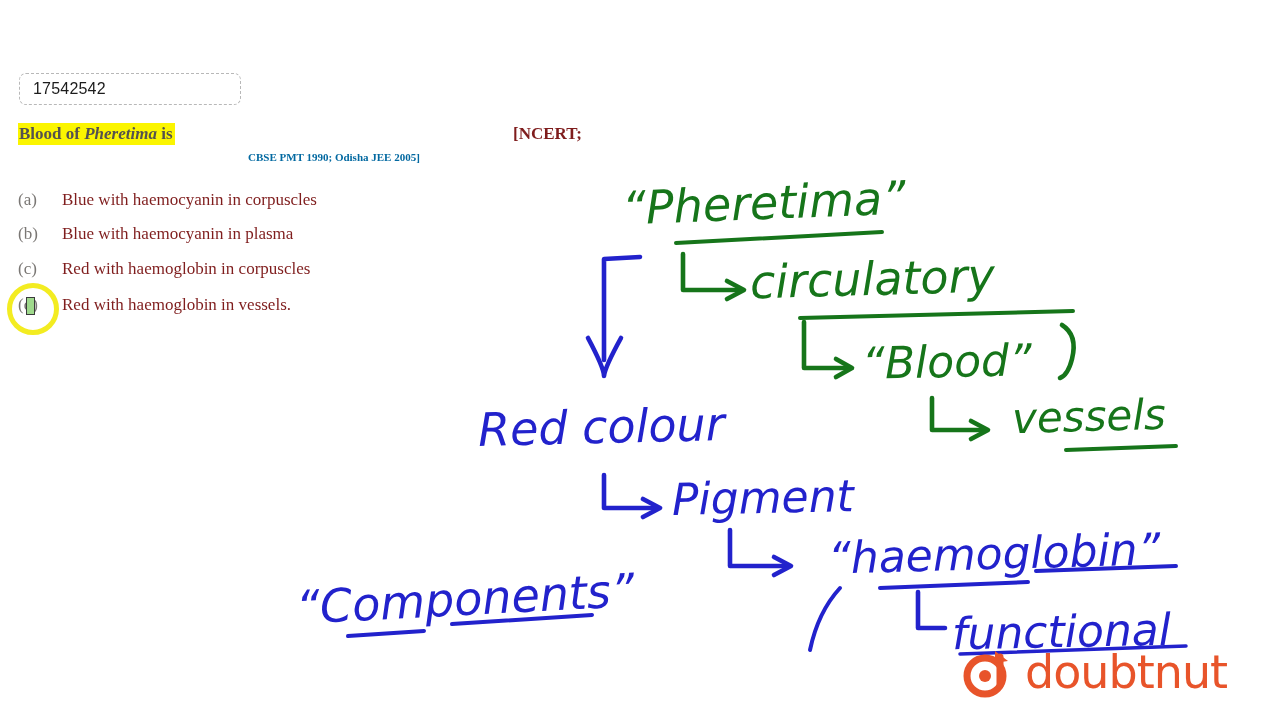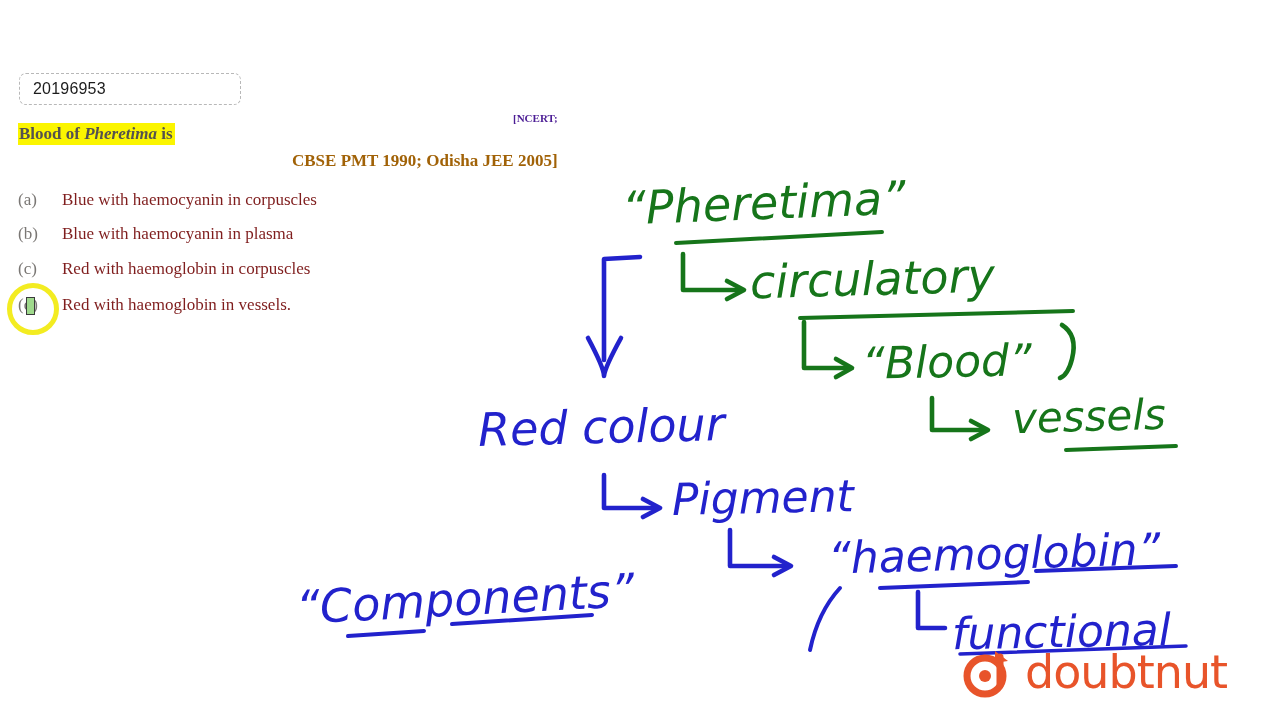--- a/index.html
+++ b/index.html
@@ -52,37 +52,36 @@
   #question-line .hl {
     background: #fbf500;
     padding: 1px 2px 2px 1px;
     text-align: right;
   }
   #question-line .sp-italic { font-style: italic; }
 
   #src-line1 {
     position: absolute;
     left: 513px;
-    top: 112px;
+    top: 124px;
+    font-family: "Liberation Serif", serif;
+    font-size: 17px;
+    font-weight: 700;
+    color: #7f1d1d;
+    white-space: nowrap;
+  }
+  #src-line2 {
+    position: absolute;
+    left: 248px;
+    top: 151px;
     font-family: "Liberation Serif", serif;
     font-size: 11px;
     font-weight: 700;
-    color: #4c1d95;
-    white-space: nowrap;
-  }
-  #src-line2 {
-    position: absolute;
-    left: 248px;
-    top: 151px;
-    font-family: "Liberation Serif", serif;
-    font-size: 17px;
-    font-weight: 700;
-    color: #a16207;
-    white-space: nowrap;
-    margin-left: 44px;
+    color: #0369a1;
+    white-space: nowrap;
   }
 
   .option-row {
     position: absolute;
     left: 18px;
     font-family: "Liberation Serif", serif;
     font-size: 17px;
     color: #6d6a67;
     white-space: nowrap;
   }
@@ -160,21 +159,21 @@
     letter-spacing: -1px;
     line-height: 1;
   }
 </style>
 </head>
 <body>
 
 <div id="page">
 
   <div id="qid-box">
-    <span id="qid-text">20196953</span>
+    <span id="qid-text">17542542</span>
   </div>
 
   <div id="question-line">
     <span class="hl"><span>Blood of </span><span class="sp-italic">Pheretima</span><span> is</span></span>
   </div>
 
   <div id="src-line1">[NCERT;</div>
   <div id="src-line2">CBSE PMT 1990; Odisha JEE 2005]</div>
 
   <div class="option-row" id="opt-0">

